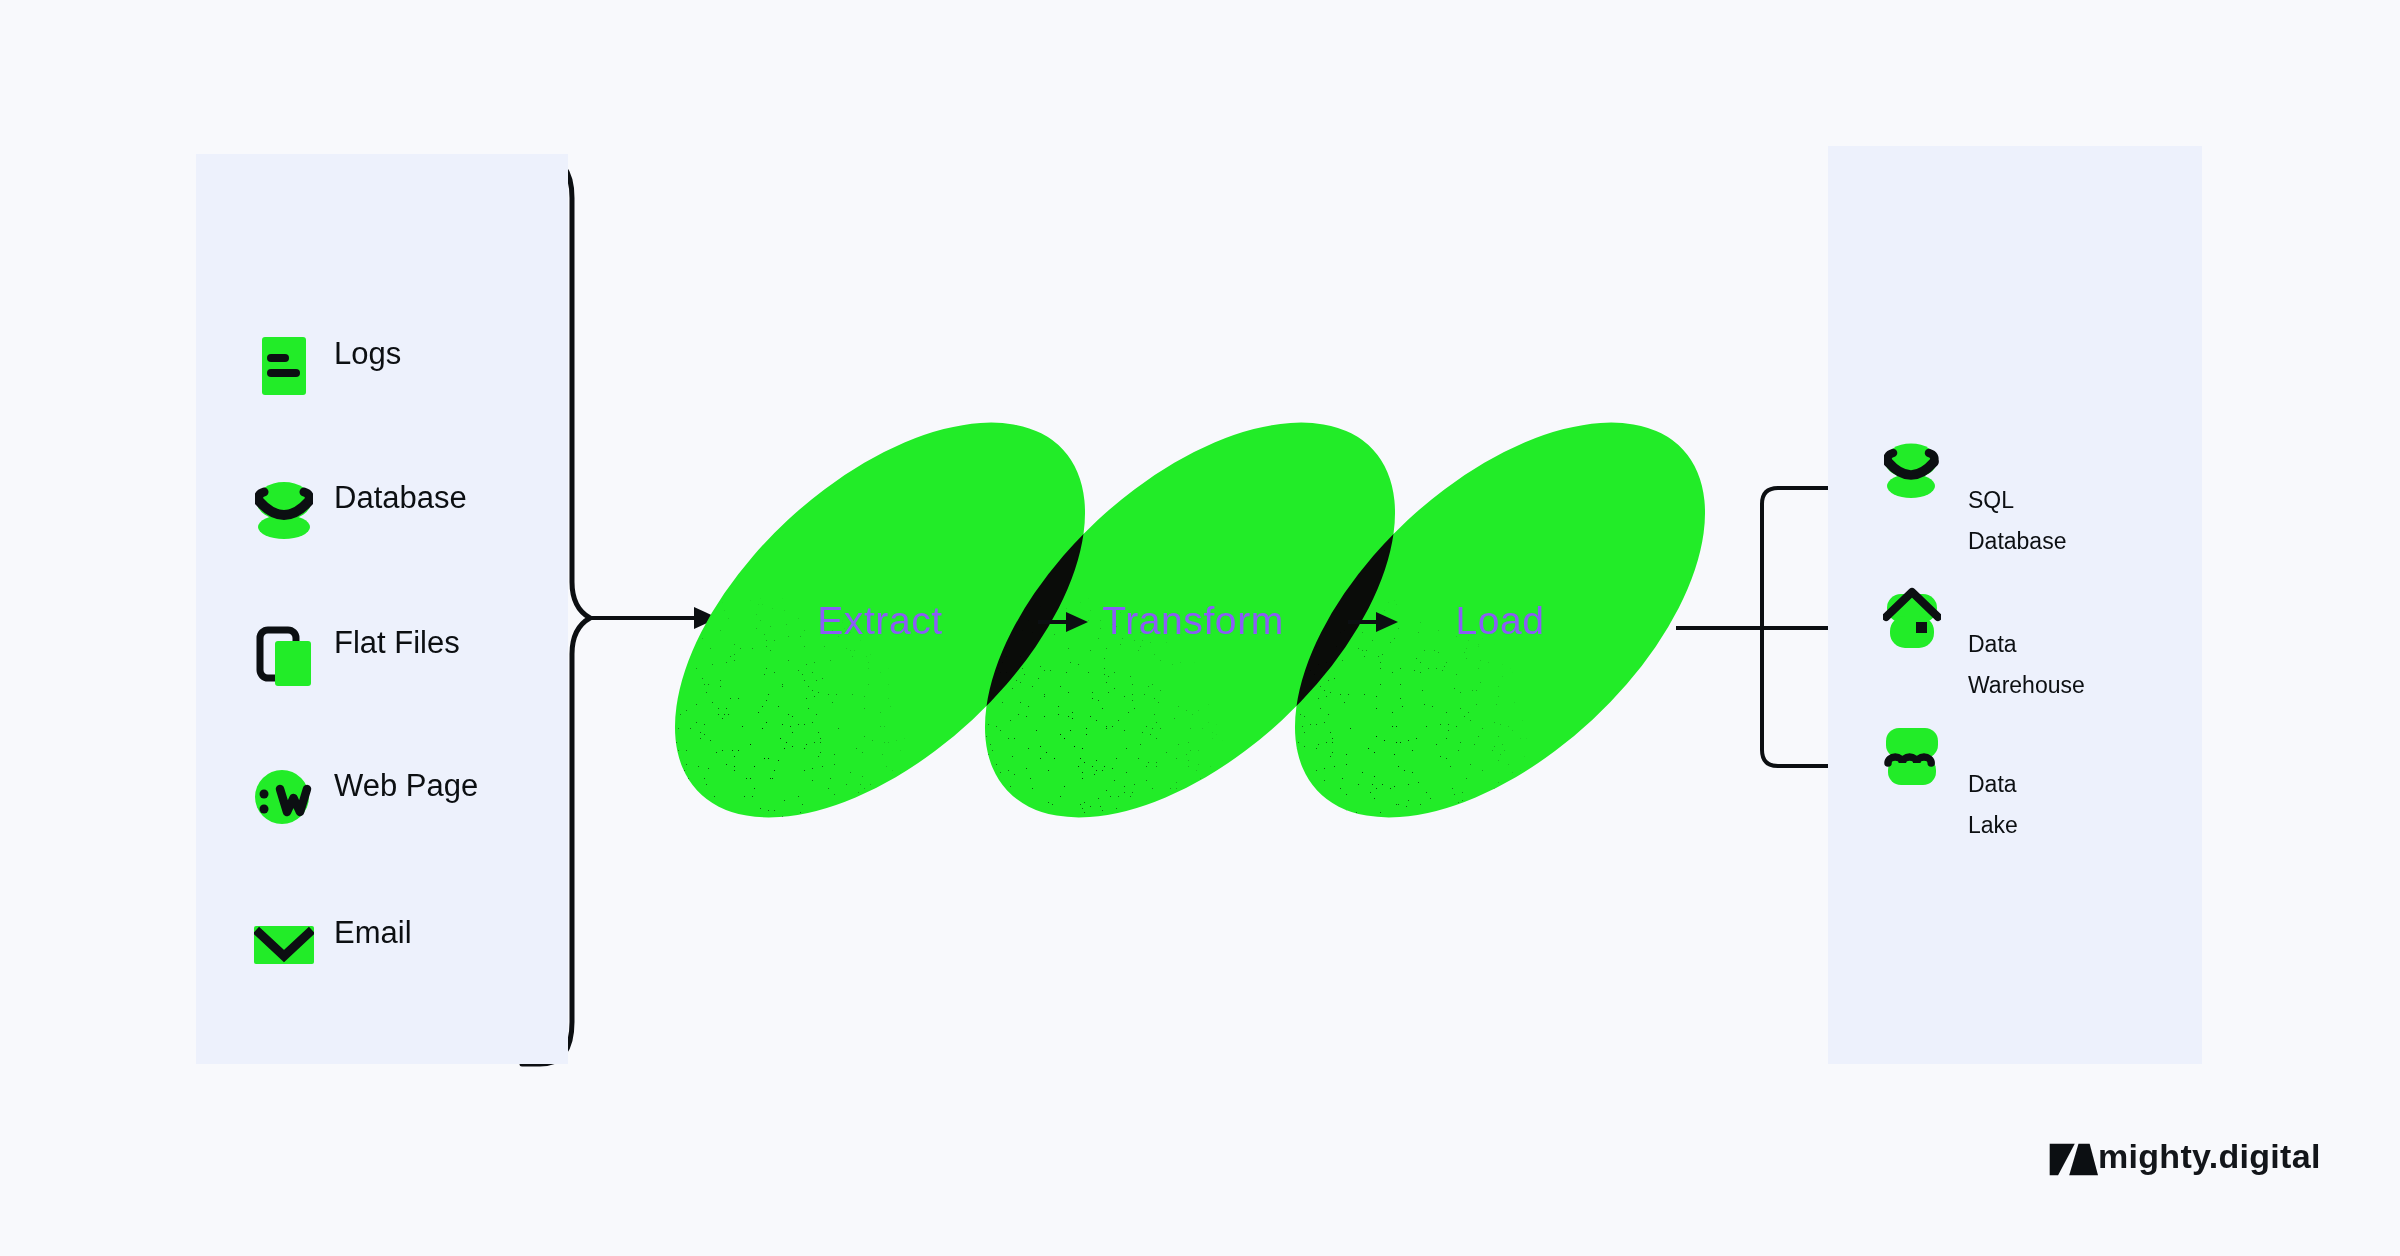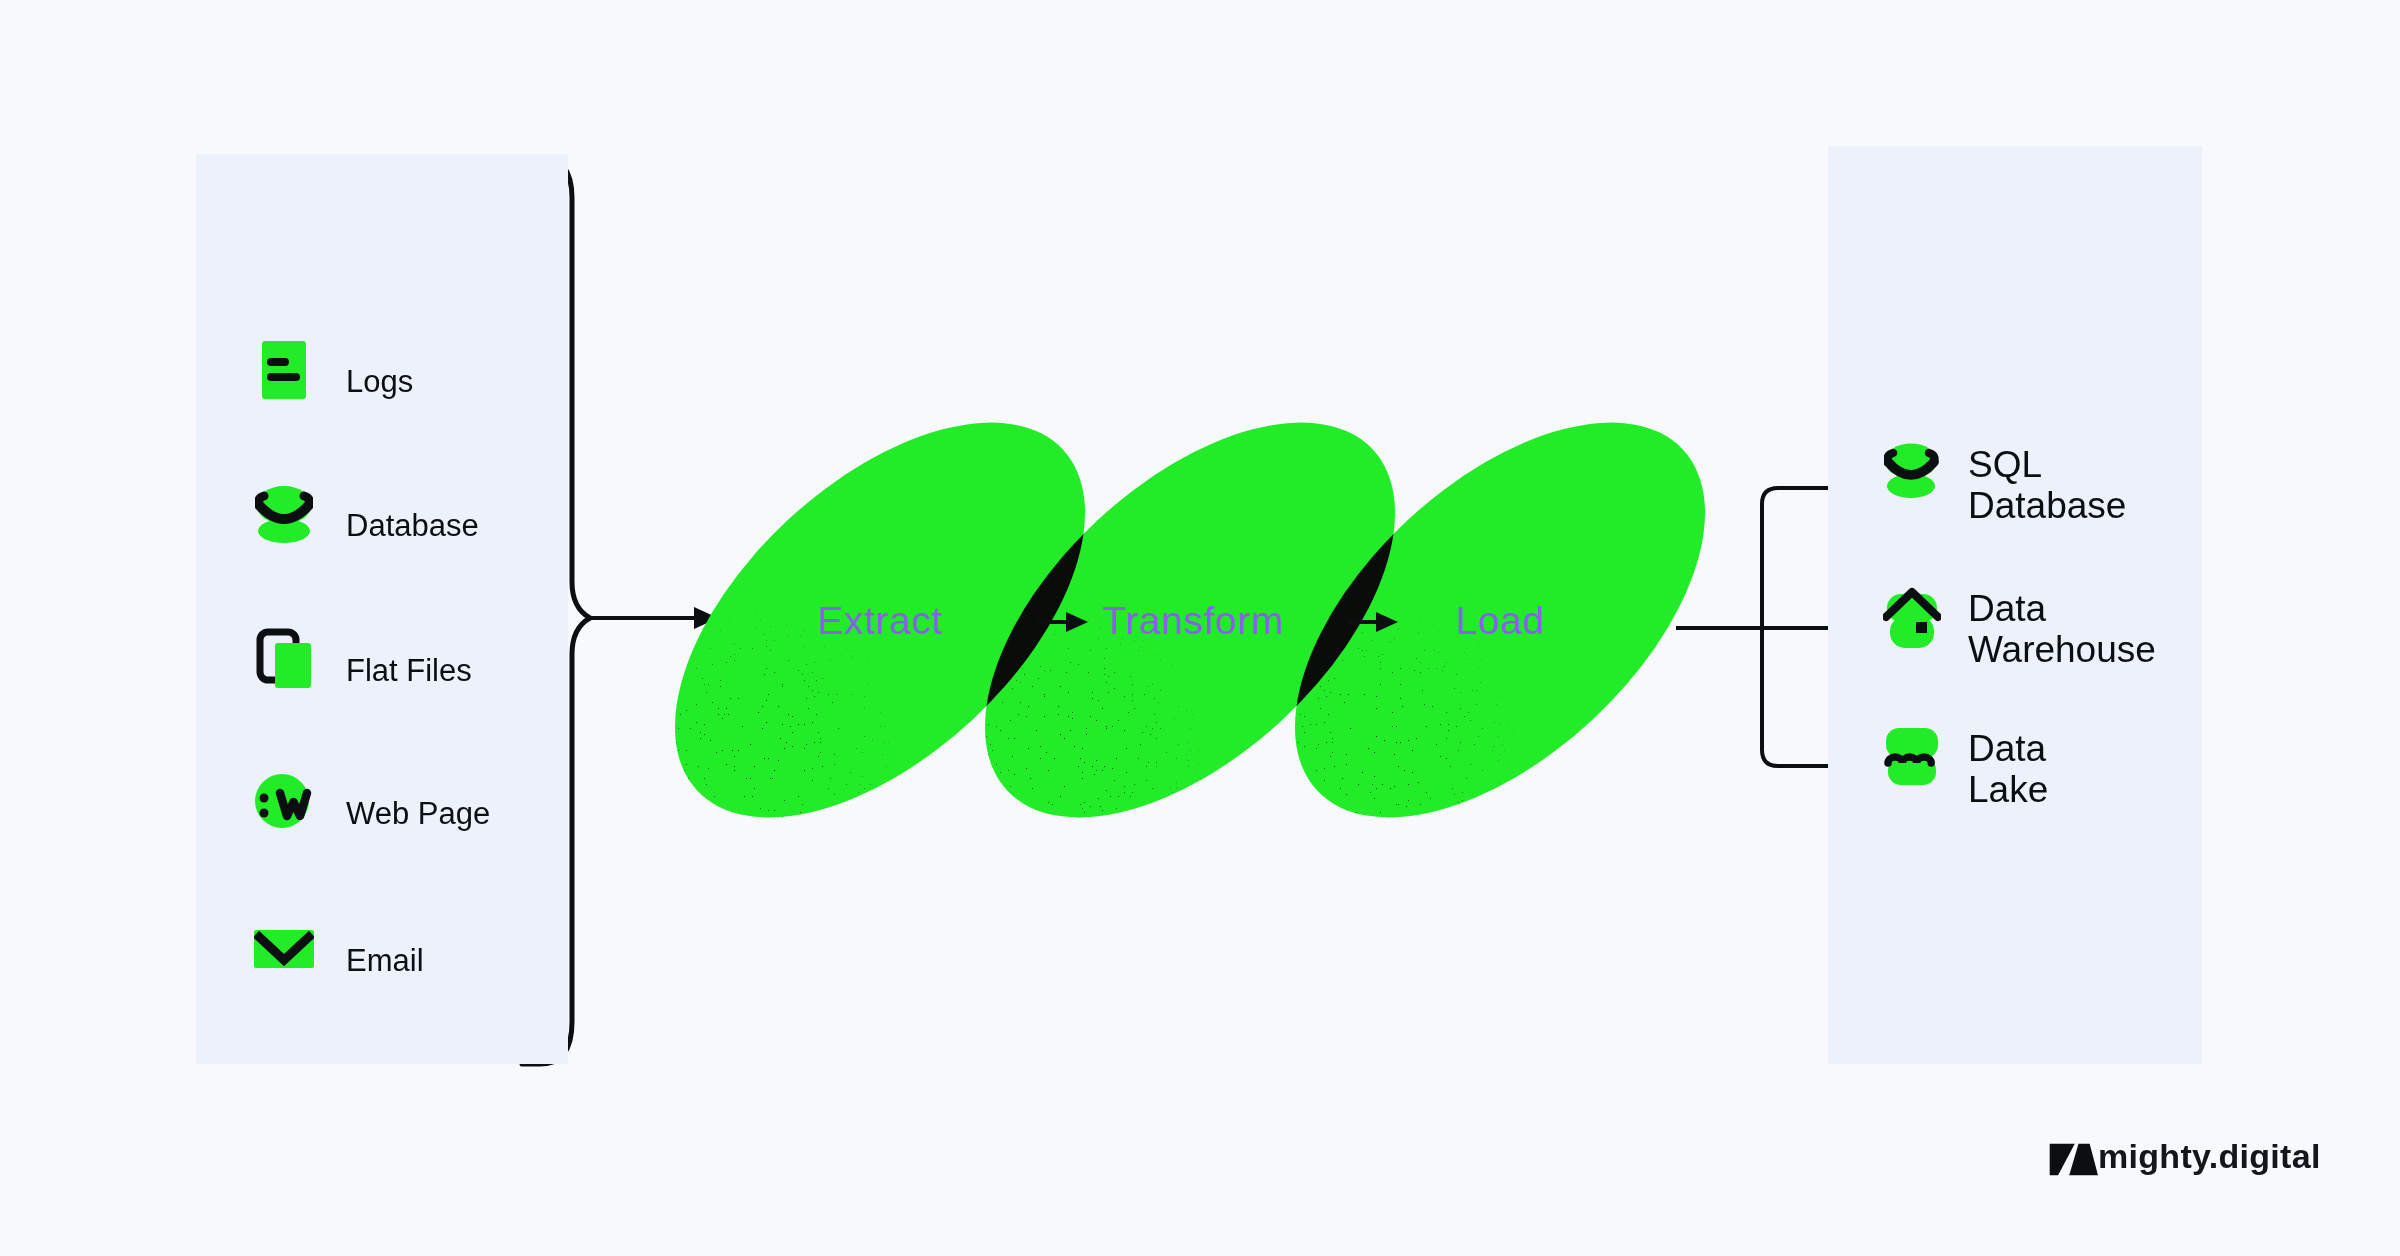--- a/index.html
+++ b/index.html
@@ -8,26 +8,26 @@
   *{margin:0;padding:0;box-sizing:border-box;}
   body{width:2400px;height:1256px;background:var(--bg);font-family:"Liberation Sans",sans-serif;overflow:hidden;}
   .canvas{position:relative;width:2400px;height:1256px;background:var(--bg);}
   .diagram-layer{position:absolute;left:0;top:0;width:2400px;height:1256px;}
   .panel{position:absolute;background:var(--panel);}
   .panel.sources{left:196px;top:154px;width:372px;height:910px;}
   .panel.destination{left:1828px;top:146px;width:374px;height:918px;}
   .panel-title{position:absolute;left:0;width:100%;text-align:center;font-size:31px;font-weight:700;color:var(--ink);letter-spacing:.2px;}
   .sources .panel-title{top:228px;}
   .destination .panel-title{top:221px;}
-  .src-item{position:absolute;left:58px;height:64px;display:flex;align-items:flex-end;gap:32px;}
+  .src-item{position:absolute;left:58px;height:64px;display:flex;align-items:flex-start;gap:20px;}
   .src-item .icon-box{width:60px;display:flex;justify-content:center;}
   .src-item .label{font-size:31px;color:var(--ink);}
   .dst-item{position:absolute;left:54px;display:flex;align-items:flex-start;gap:26px;}
   .dst-item .icon-box{width:60px;display:flex;justify-content:center;}
-  .dst-item .label{font-size:37px;color:var(--ink);line-height:41px;white-space:pre-line;padding-top:2px;}
+  .dst-item .label{font-size:23px;color:var(--ink);line-height:41px;white-space:pre-line;padding-top:2px;margin-top:36px;}
   .stage-label{position:absolute;transform:translate(-50%,-50%);font-size:39px;font-weight:500;letter-spacing:.6px;color:#8b5cf6;text-align:center;}
   .fill-green{fill:var(--green);}
   .fill-ink{fill:var(--ink);}
   .stroke-ink{stroke:var(--ink);fill:none;}
   .brand{position:absolute;left:2046px;top:1130px;display:flex;align-items:center;}
   .brand .brand-text{font-size:34px;font-weight:600;color:#13161a;letter-spacing:.3px;}
 </style>
 </head>
 <body>
 

